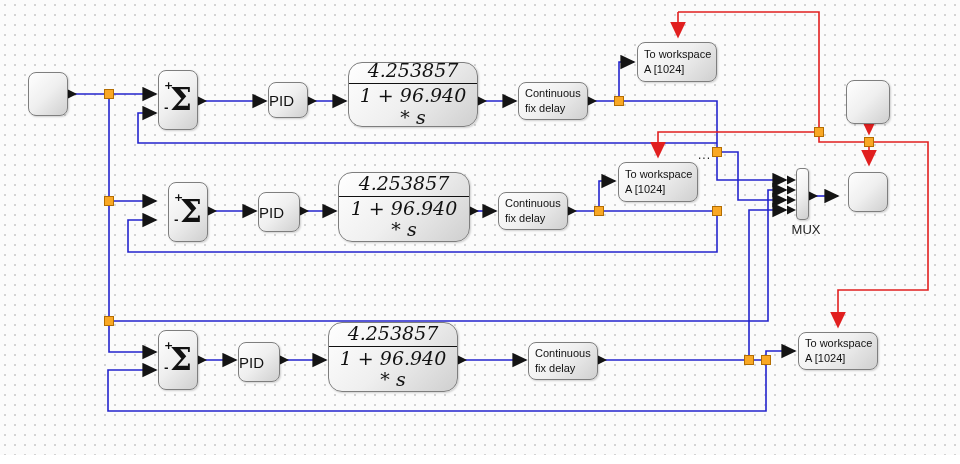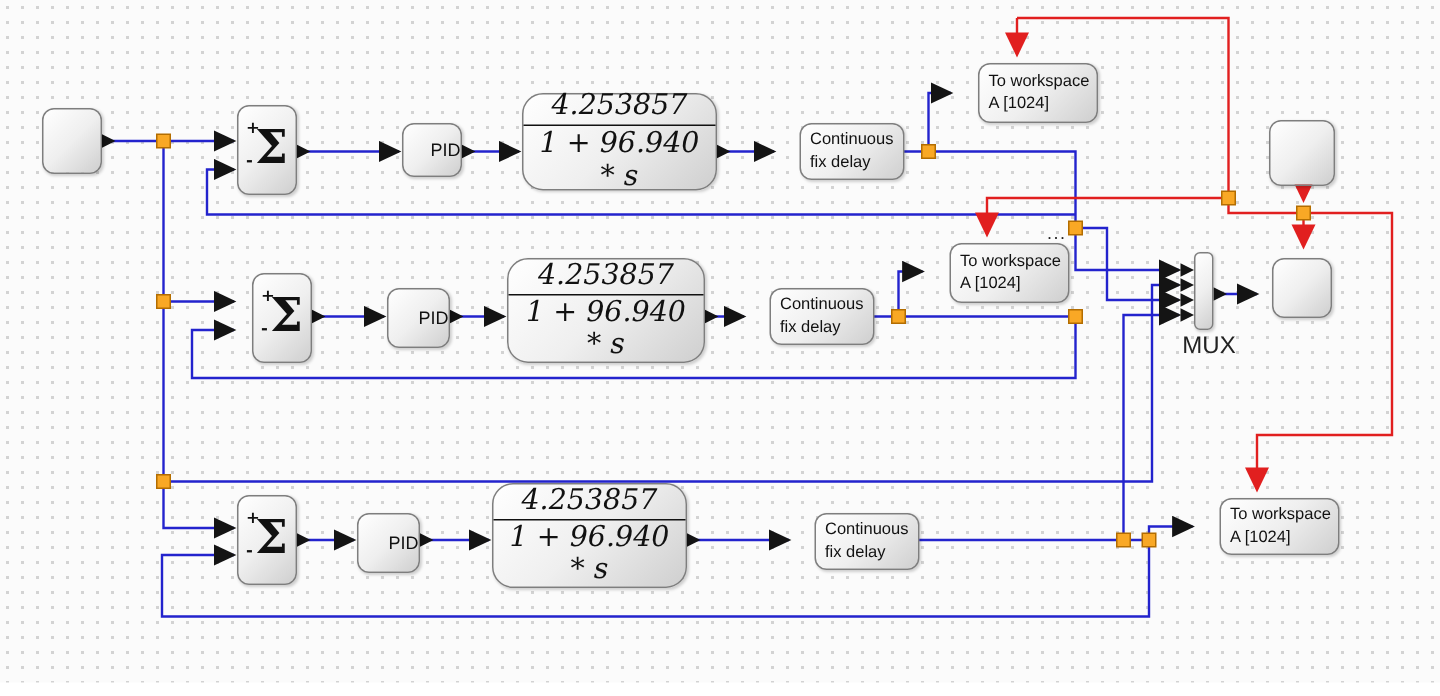--- a/index.html
+++ b/index.html
@@ -18,29 +18,29 @@
     position:absolute;box-sizing:border-box;
     border:1px solid var(--c-block_border,#7e7e7e);border-radius:8px;
     background:linear-gradient(135deg,#ffffff 0%,#efefef 50%,#cfcfcf 100%);
     box-shadow:1px 1px 2px rgba(0,0,0,.18);
     color:#111;
   }
   .tfblk{border-radius:14px;display:flex;align-items:center;justify-content:center;}
   .frac{text-align:center;font-family:"DejaVu Serif",serif;font-style:italic;font-size:19px;line-height:1.15;}
   .frac .den{border-top:1.5px solid #111;padding:1px 6px 0;}
   .frac .num{padding:0 6px 1px;}
-  .lblk{display:flex;flex-direction:column;justify-content:center;padding-left:6px;font-size:11px;line-height:1.4;margin-left:15px;}
+  .lblk{display:flex;flex-direction:column;justify-content:center;padding-left:6px;font-size:11px;line-height:1.4;}
   .sumblk .sigma{position:absolute;left:11px;top:50%;transform:translateY(-54%);
     font-family:"DejaVu Serif",serif;font-size:31px;font-weight:600;}
   .sumblk .sp{position:absolute;left:5px;font-size:11px;font-weight:bold;font-family:"DejaVu Sans",sans-serif;}
   .sumblk .plus{top:24%;transform:translateY(-50%);}
   .sumblk .minus{top:62%;transform:translateY(-50%);}
-  .pidblk{display:flex;align-items:center;justify-content:flex-end;font-size:12px;}
+  .pidblk{display:flex;align-items:center;justify-content:flex-start;font-size:15px;}
   .muxblk{border-radius:4px;}
-  .floating-label{position:absolute;font-size:16px;color:#222;}
+  .floating-label{position:absolute;font-size:13px;color:#222;}
   #mux-label{left:783px;top:222px;width:46px;text-align:center;}
   #dots-label{left:698px;top:148px;width:24px;font-size:12px;letter-spacing:1px;}
 </style>
 </head>
 <body>
 
 <div id="canvas">
 
   <svg class="overlay">
     <defs>

